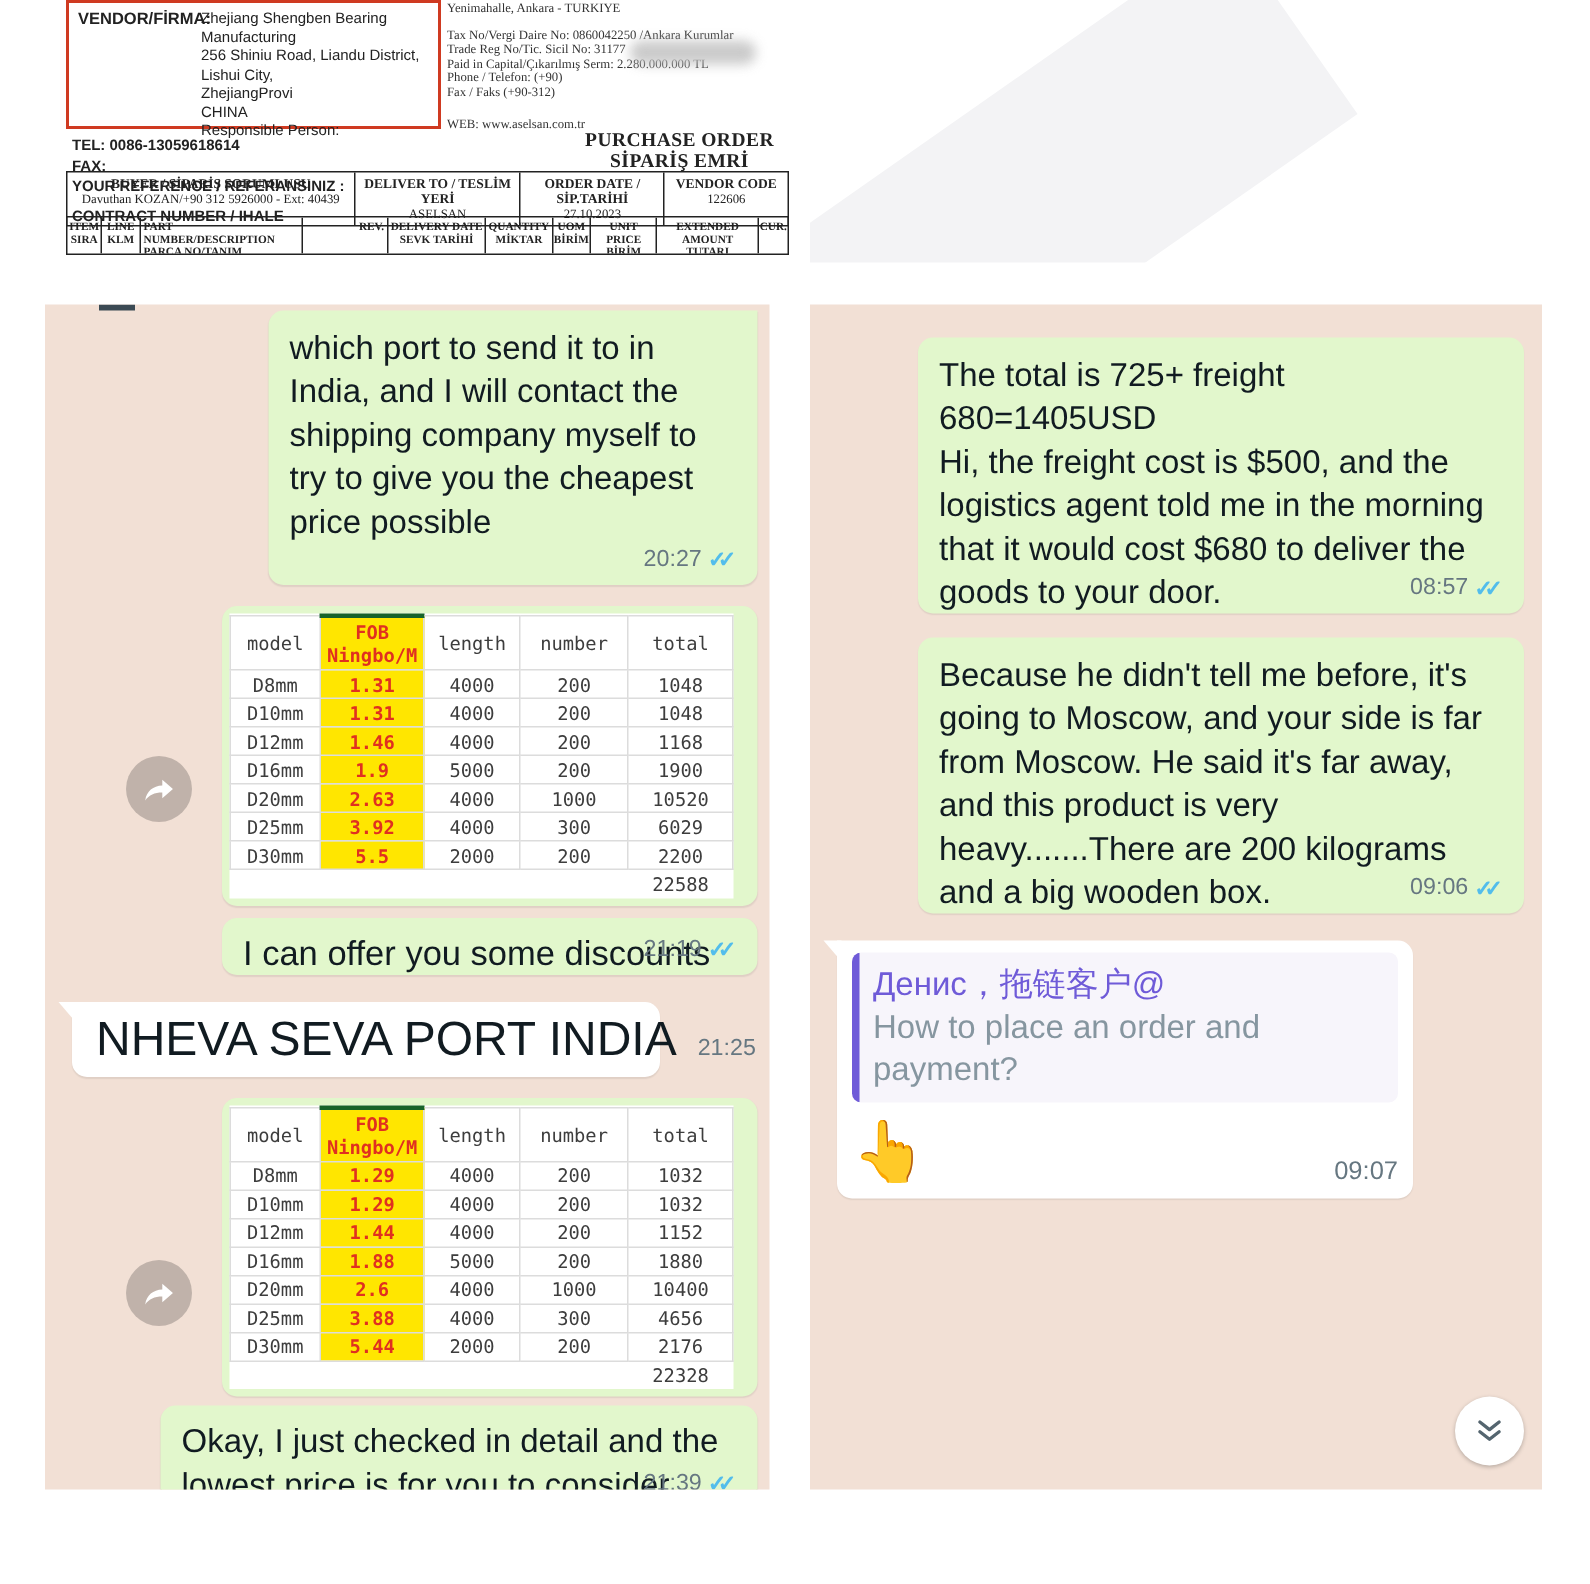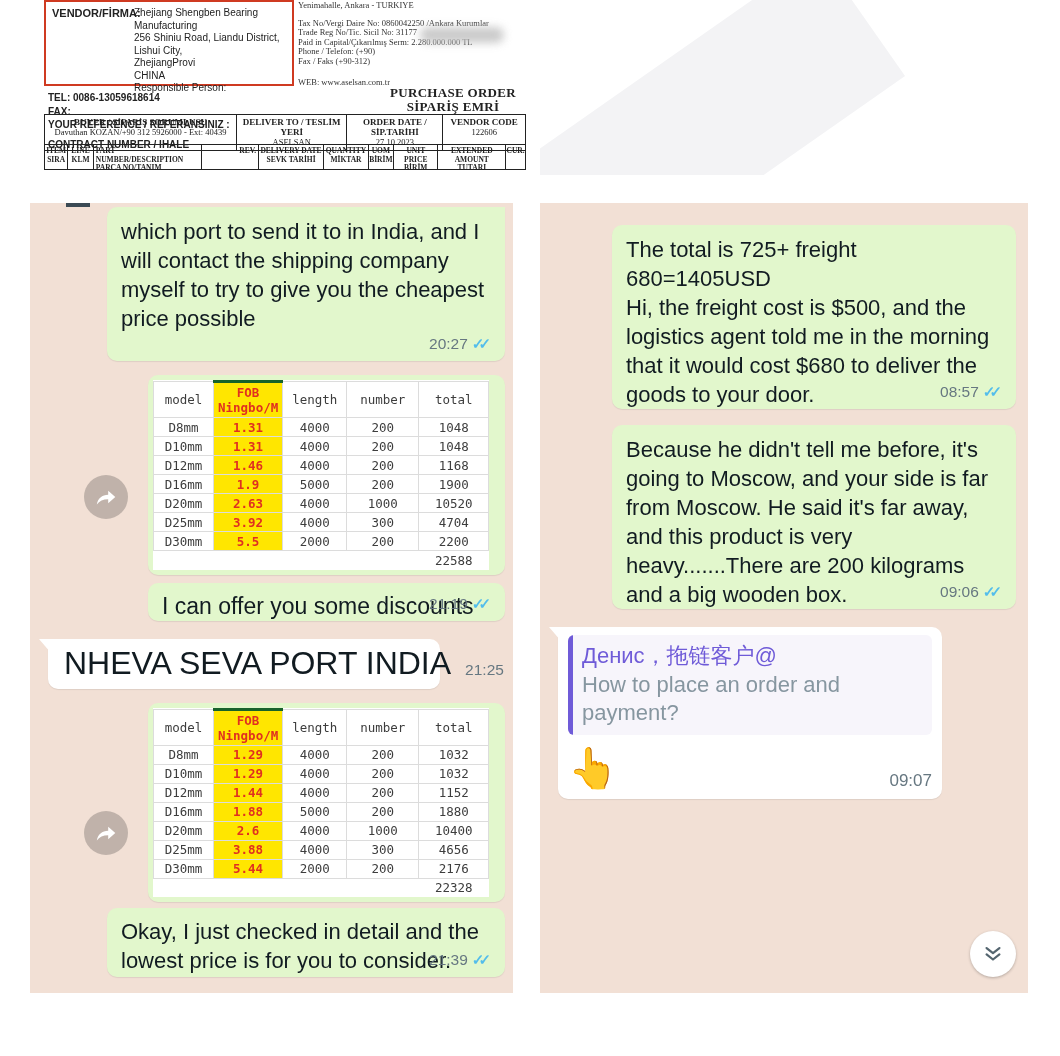--- a/index.html
+++ b/index.html
@@ -164,21 +164,21 @@
 
   <div class="doc-right">
     <div class="wm wm1"></div>
     <div class="wm wm2"></div>
 
   </div>
 
   <div class="chat chat-left">
     <div class="top-dash"></div>
 
-    <div class="bubble green" style="margin:4px 8px 0 auto; width:398px; padding:10px 14px 8px; border-top-right-radius:0;">
+    <div class="bubble green" style="margin:4px 8px 0 auto; width:326px; padding:10px 14px 8px; border-top-right-radius:0;">
       <div class="msg-text">which port to send it to in India, and I will contact the shipping company myself to try to give you the cheapest price possible</div>
       <div class="meta-row">
           <span class="time">20:27</span>
           <span class="ticks">✓✓</span>
         </div>
     </div>
 
     <div style="position:relative; margin:14px 8px 0 auto; width:357px;">
       <div class="forward-btn" style="left:-64px; top:100px;">
         <svg width="24" height="24" viewBox="0 0 24 24">
@@ -231,21 +231,21 @@
                 <td class="fob">2.63</td>
                 <td class="len">4000</td>
                 <td class="num">1000</td>
                 <td class="tot">10520</td>
               </tr>
               <tr>
                 <td class="m">D25mm</td>
                 <td class="fob">3.92</td>
                 <td class="len">4000</td>
                 <td class="num">300</td>
-                <td class="tot">4704</td>
+                <td class="tot">6029</td>
               </tr>
               <tr>
                 <td class="m">D30mm</td>
                 <td class="fob">5.5</td>
                 <td class="len">2000</td>
                 <td class="num">200</td>
                 <td class="tot">2200</td>
               </tr>
             </tbody>
           <tbody>

